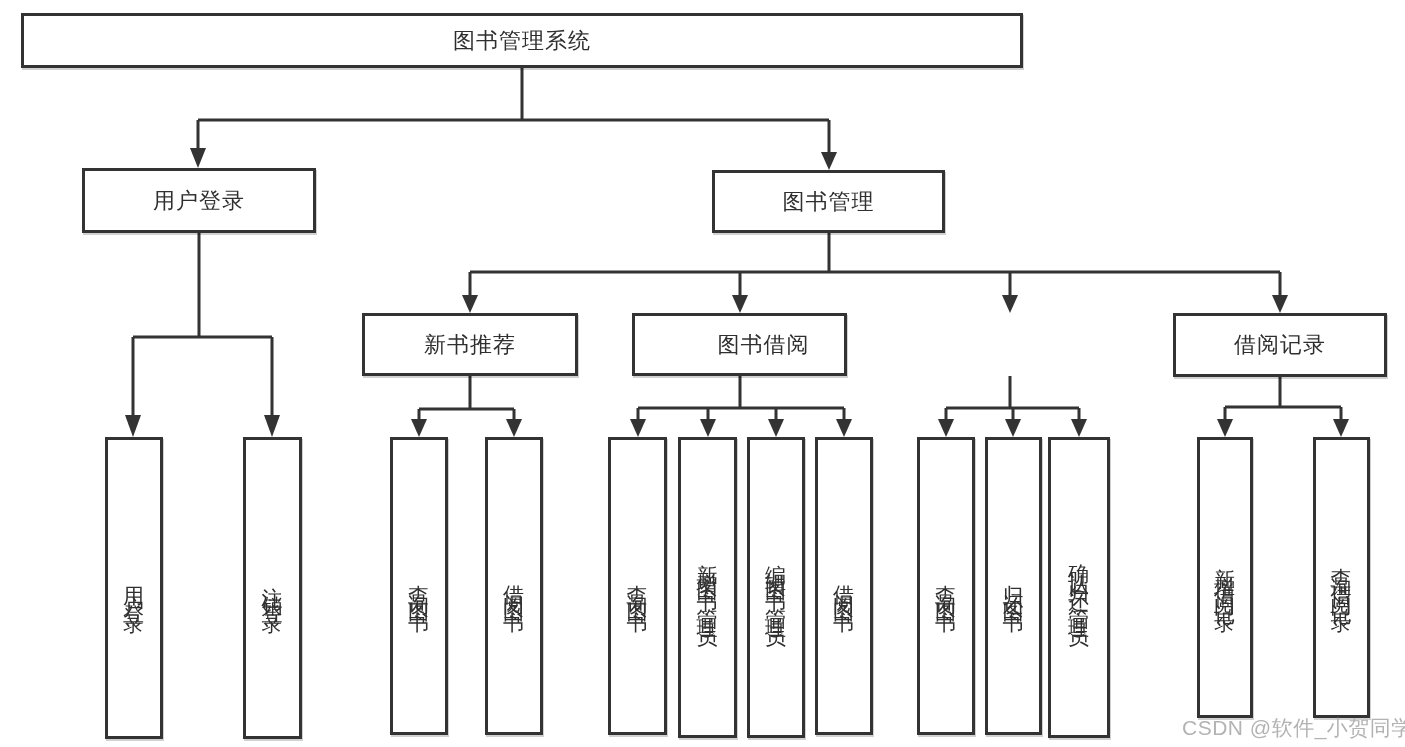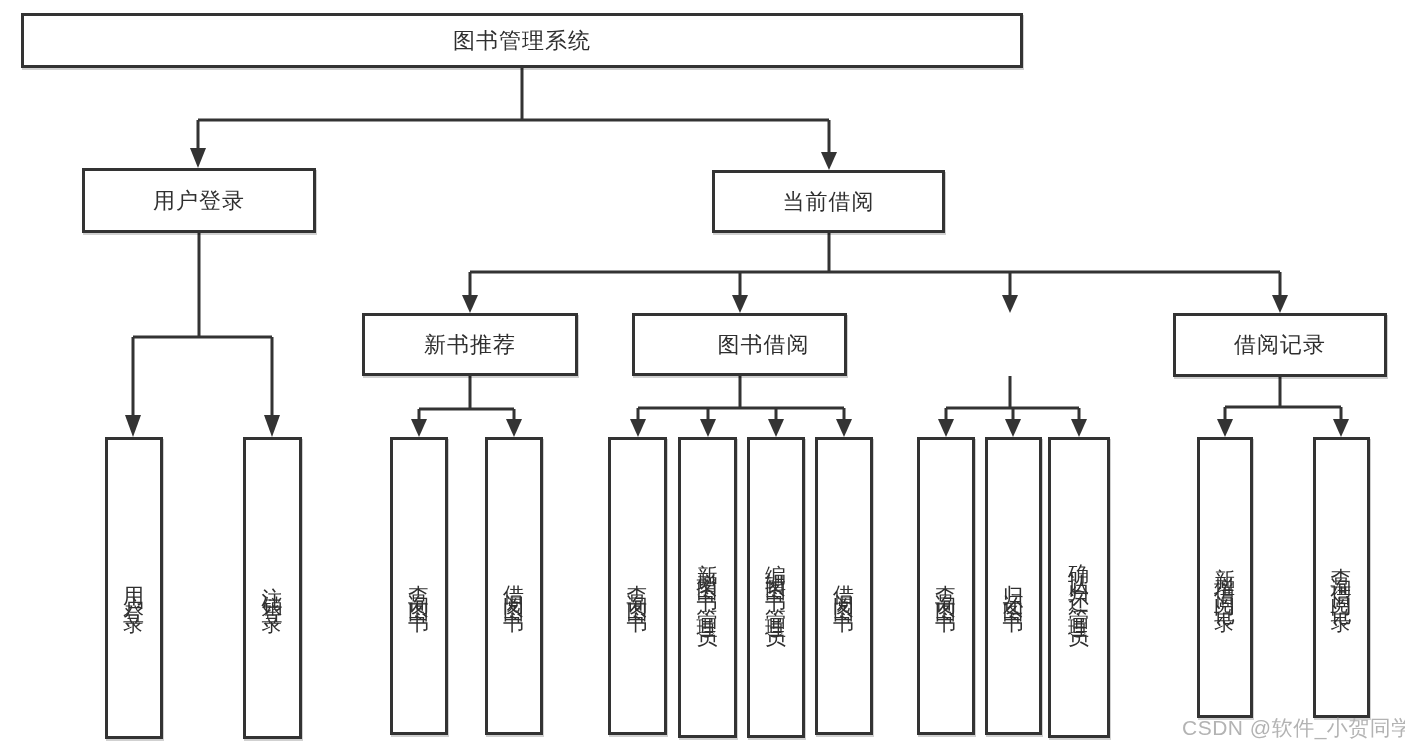--- a/index.html
+++ b/index.html
@@ -122,21 +122,21 @@
   </svg>
 
   <div class="node n-root">
     <span>图书管理系统</span>
   </div>
 
   <div class="node n-user-login">
     <span>用户登录</span>
   </div>
   <div class="node n-book-mgmt">
-    <span>当前借阅</span>
+    <span>图书管理</span>
   </div>
 
   <div class="node n-new-book">
     <span>新书推荐</span>
   </div>
   <div class="node n-book-borrow">
     <span>图书借阅</span>
   </div>
   <div class="node n-borrow-records">
     <span>借阅记录</span>

